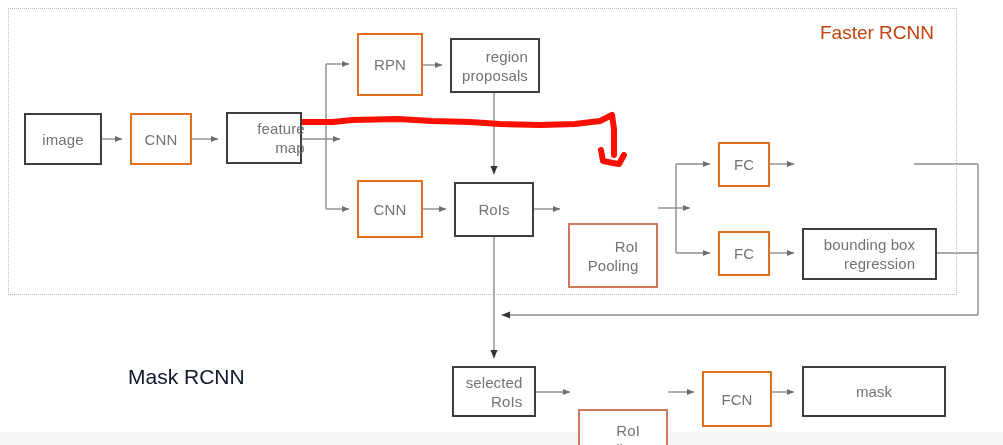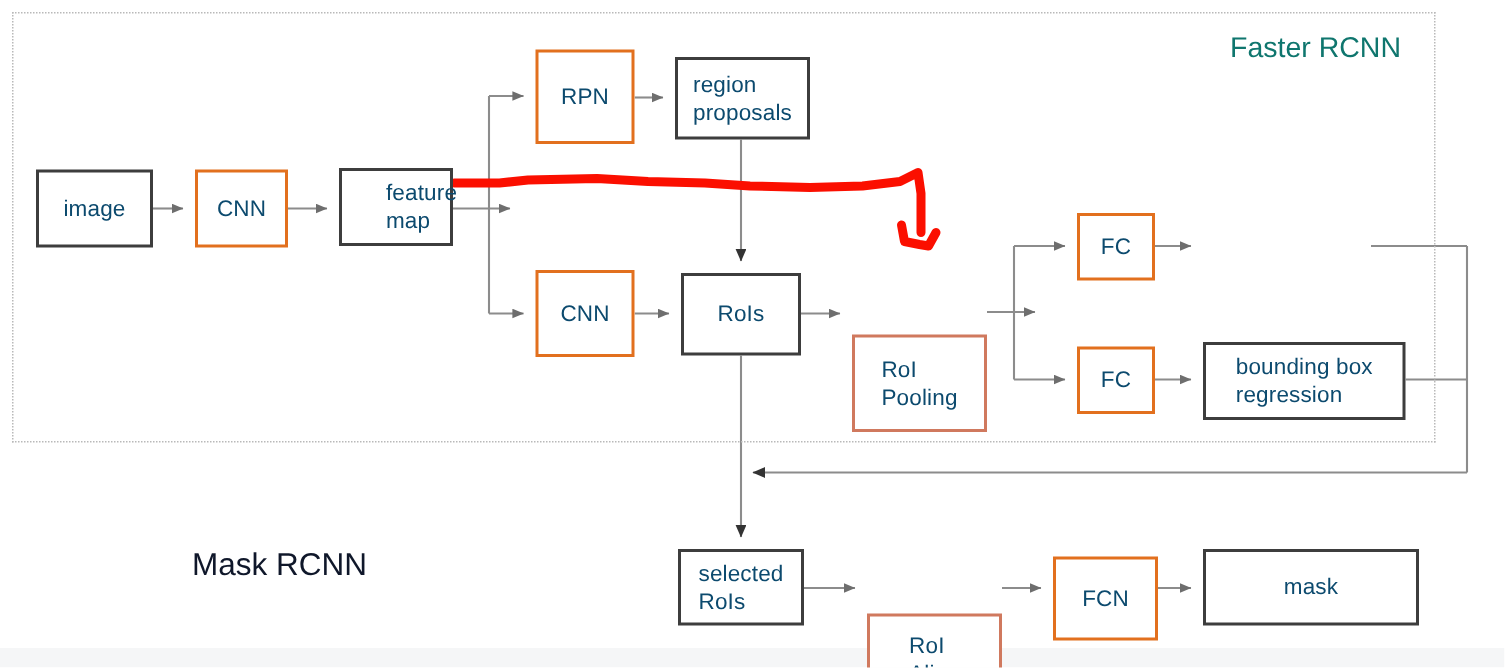--- a/index.html
+++ b/index.html
@@ -15,44 +15,44 @@
   #bottom-strip{position:absolute;left:0;top:432px;width:1003px;height:13px;background:#f5f6f7;}
   #svg-layer{position:absolute;left:0;top:0;width:1003px;height:445px;}
 
   
   .node{
     position:absolute;
     box-sizing:border-box;
     display:flex;
     align-items:center;
     justify-content:center;
-    text-align:left;
+    text-align:right;
     background:#ffffff;
-    color:#0c4a6e;
+    color:#737373;
     font-size:15px;
     line-height:19px;
     letter-spacing:0.1px;
     border:2px solid #3d3d3d;
     z-index:3;
   }
   .node.orange{border-color:#e2701e;}
   .node.salmon{border-color:#d0795e;margin-top:48px;}
   .node .lbl{white-space:pre-line;display:block;}
 
   
   .group-frame{
     position:absolute;
     box-sizing:border-box;
     border:1px dotted #b9b9b9;
     z-index:1;
   }
   .group-title{
     position:absolute;
     font-size:19px;
-    color:#0f766e;
+    color:#c2410c;
     z-index:2;
     white-space:nowrap;
   }
   .section-title{
     position:absolute;
     font-size:21px;
     z-index:2;
     white-space:nowrap;
     font-weight:400;
   }

